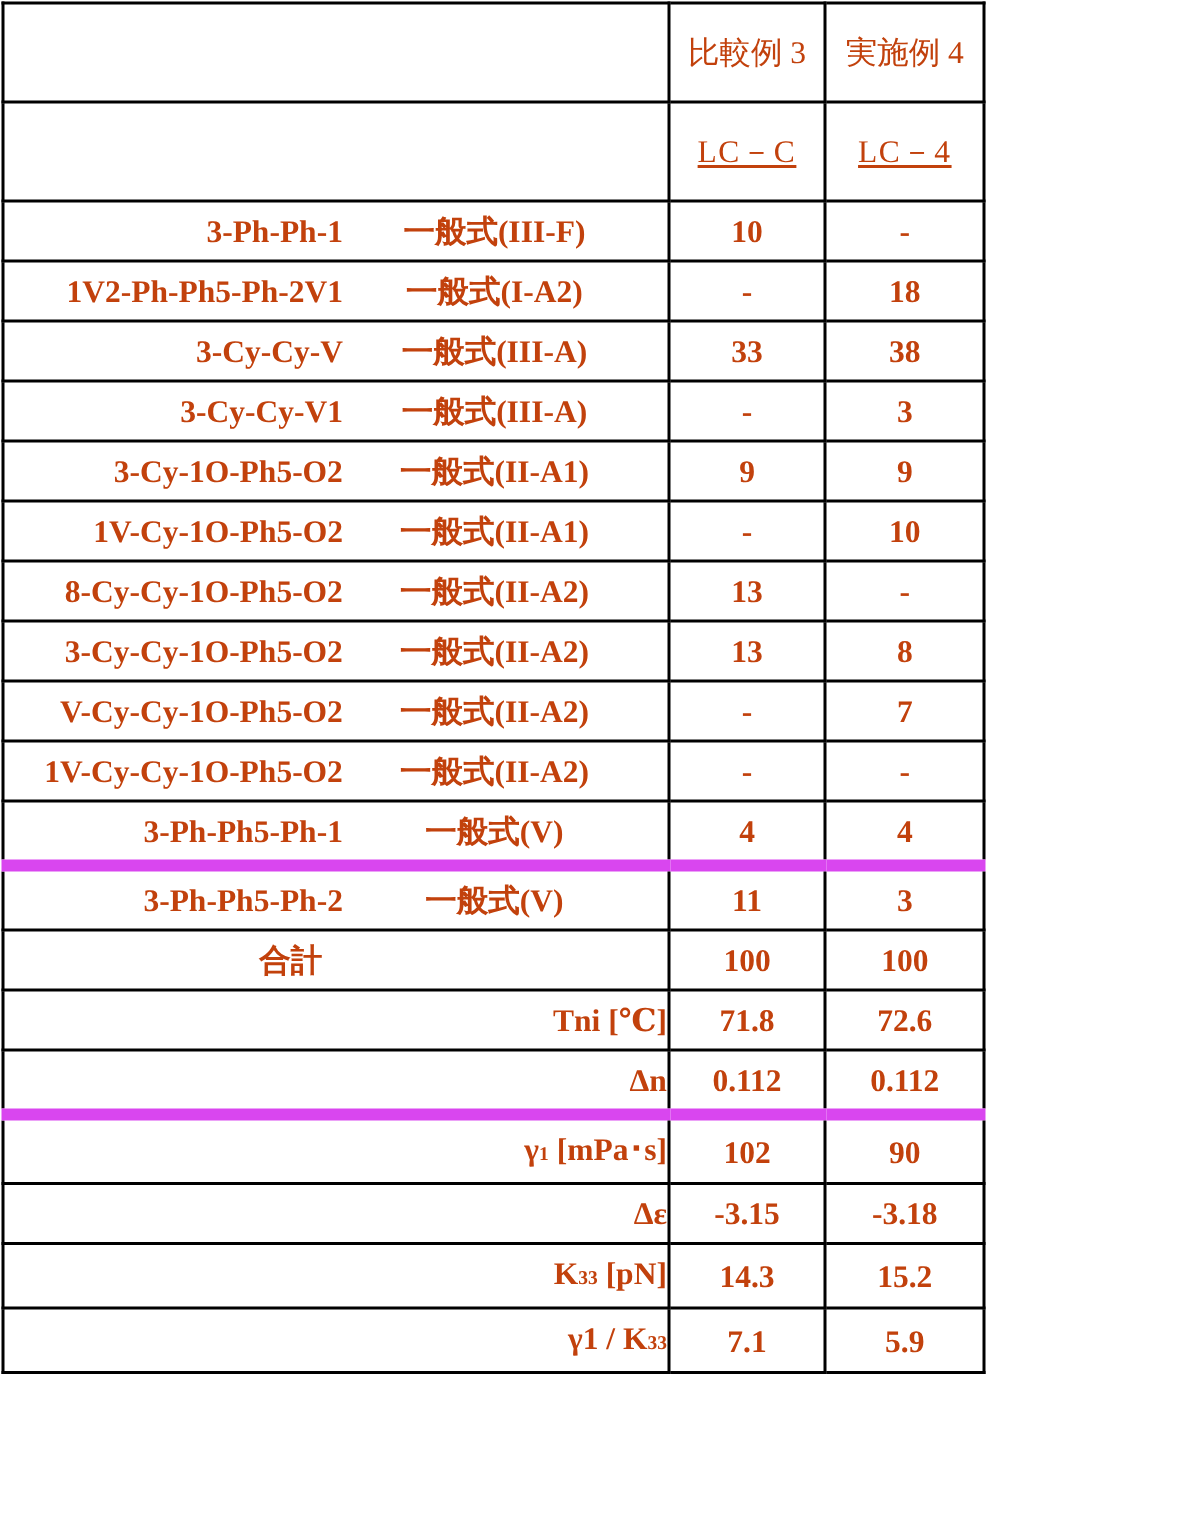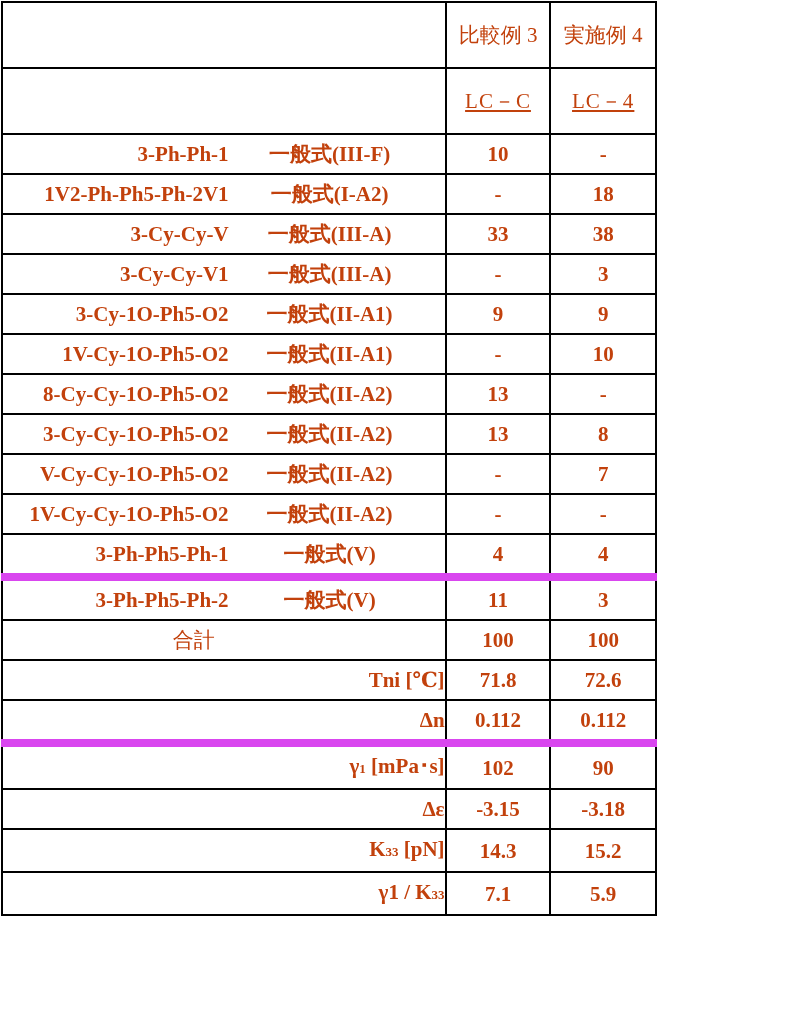--- a/index.html
+++ b/index.html
@@ -22,21 +22,21 @@
   }
   col.c1 { width: 490px; }
   col.c2 { width: 147px; }
   col.c3 { width: 149px; }
   tr.hdr td { height: 64px; line-height: 64px; font-weight: normal; }
   td.num { text-align: center; }
   td.comp { text-align: right; padding-right: 40px; }
   td.comp .name { display: inline-block; text-align: center; }
   td.comp .formula { display: inline-block; margin-left: 26px; min-width: 150px; text-align: center; }
   td.prop { text-align: right; padding-left: 4px; }
-  td.total { text-align: center; font-weight: normal; padding-right: 60px; }
+  td.total { text-align: center; font-weight: bold; padding-right: 60px; }
   tr.dot-top td { border-top: 1px dotted #555; }
   tr.thick-top td { border-top: 8px solid #d946ef; }
   .mono-lc { font-family: "Liberation Serif", serif; letter-spacing: 1px; font-weight: normal; text-decoration: underline; }
   sub, .subs { font-size: 13px; }
 </style>
 </head>
 <body>
 
 <table>
   <colgroup>

